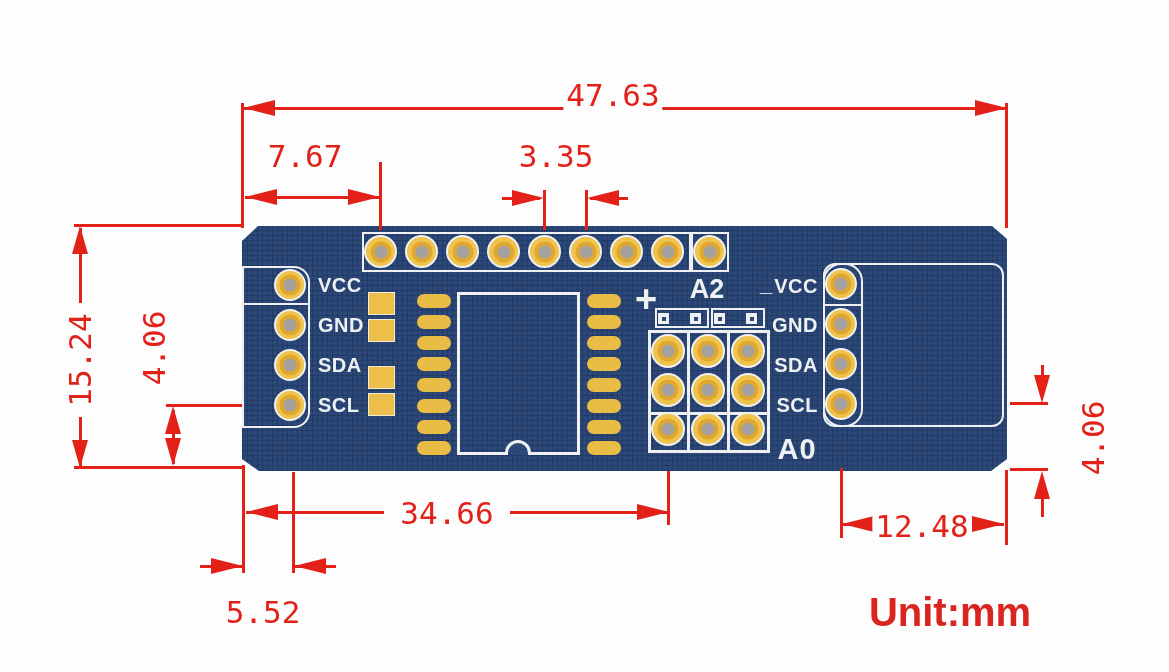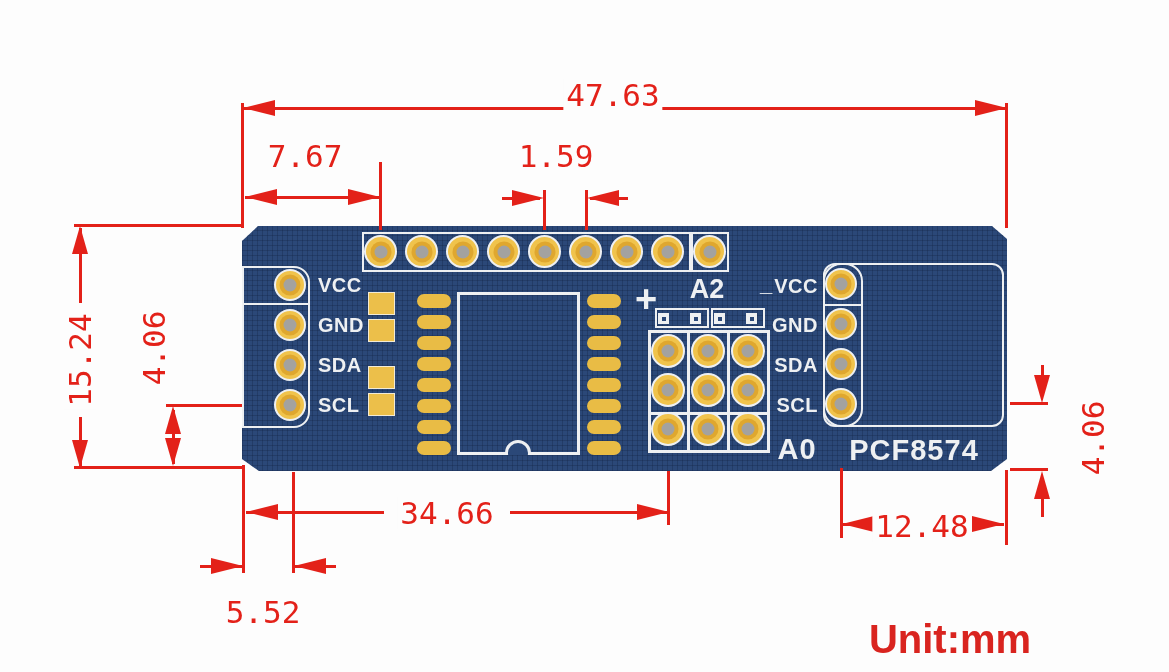--- a/index.html
+++ b/index.html
@@ -28,21 +28,21 @@
   .pin .hole{position:absolute;left:50%;top:50%;width:13px;height:13px;transform:translate(-50%,-50%);
              border-radius:50%;background:#a3a2a0;box-shadow:0 0 0 4px #dfa72f;}
   .smd{position:absolute;width:27px;height:23px;background:#ecbf4a;border:1px solid rgba(245,246,247,.8);box-sizing:border-box;}
   .icpad{position:absolute;width:34px;height:14px;border-radius:7px;background:#e9bc45;}
   .jpad{position:absolute;width:11px;height:11px;background:#eef0f2;}
   .jpad .dot{position:absolute;left:50%;top:50%;width:4px;height:4px;transform:translate(-50%,-50%);background:#2b4878;}
   .boardtxt{position:absolute;color:#eef0f2;font-weight:bold;transform:translate(-50%,-50%);
             font-family:"Liberation Sans",sans-serif;white-space:nowrap;line-height:1;}
   .pinlabel{font-size:20px;letter-spacing:.5px;transform:translate(0,-50%);}
   #unit-label{position:absolute;left:950px;top:612px;transform:translate(-50%,-50%);
-              font-size:40px;font-weight:bold;color:#d9241f;font-family:"Liberation Sans",sans-serif;margin-top:27px;}
+              font-size:40px;font-weight:bold;color:#d9241f;font-family:"Liberation Sans",sans-serif;}
 </style>
 </head>
 <body>
 
 <div id="stage">
 
   <div id="board">
 
     <div class="silk" style="left:120px;top:6px;width:329px;height:40px;"></div>
     <div class="silk" style="left:449px;top:6px;width:38px;height:40px;"></div>
@@ -183,21 +183,20 @@
         <div class="hole"></div>
       </div>
     <div class="pin" style="left:583px;top:122px;width:32px;height:32px;">
         <div class="hole"></div>
       </div>
     <div class="pin" style="left:583px;top:162px;width:32px;height:32px;">
         <div class="hole"></div>
       </div>
 
     <div class="boardtxt" style="left:555px;top:223px;font-size:29px;letter-spacing:1px;">A0</div>
-    <div class="boardtxt" style="left:672px;top:224px;font-size:29px;letter-spacing:1px;">PCF8574</div>
   </div>
 
   <div class="vl" style="left:241px;top:103px;height:125px;"></div>
   <div class="vl" style="left:1005px;top:103px;height:125px;"></div>
   <div class="hl" style="left:243px;top:107px;width:322px;"></div>
   <div class="hl" style="left:661px;top:107px;width:346px;"></div>
   <div class="arr l" style="left:243px;top:100px;"></div>
   <div class="arr r" style="left:975px;top:100px;"></div>
   <div class="dimtxt" style="left:613px;top:95px;">47.63</div>
 
@@ -206,21 +205,21 @@
   <div class="arr l" style="left:245px;top:189px;"></div>
   <div class="arr r" style="left:348px;top:189px;"></div>
   <div class="dimtxt" style="left:305px;top:156px;">7.67</div>
 
   <div class="vl" style="left:543px;top:190px;height:40px;"></div>
   <div class="vl" style="left:585px;top:190px;height:40px;"></div>
   <div class="hl" style="left:502px;top:197px;width:38px;"></div>
   <div class="arr r" style="left:512px;top:190px;"></div>
   <div class="hl" style="left:590px;top:197px;width:38px;"></div>
   <div class="arr l" style="left:587px;top:190px;"></div>
-  <div class="dimtxt" style="left:556px;top:156px;">1.59</div>
+  <div class="dimtxt" style="left:556px;top:156px;">3.35</div>
 
   <div class="hl" style="left:74px;top:224px;width:168px;"></div>
   <div class="hl" style="left:74px;top:466px;width:168px;"></div>
   <div class="vl" style="left:79px;top:228px;height:75px;"></div>
   <div class="vl" style="left:79px;top:417px;height:49px;"></div>
   <div class="arr u" style="left:72px;top:226px;"></div>
   <div class="arr d" style="left:72px;top:440px;"></div>
   <div class="dimtxt rot" style="left:80px;top:360px;">15.24</div>
 
   <div class="hl" style="left:166px;top:404px;width:76px;"></div>

